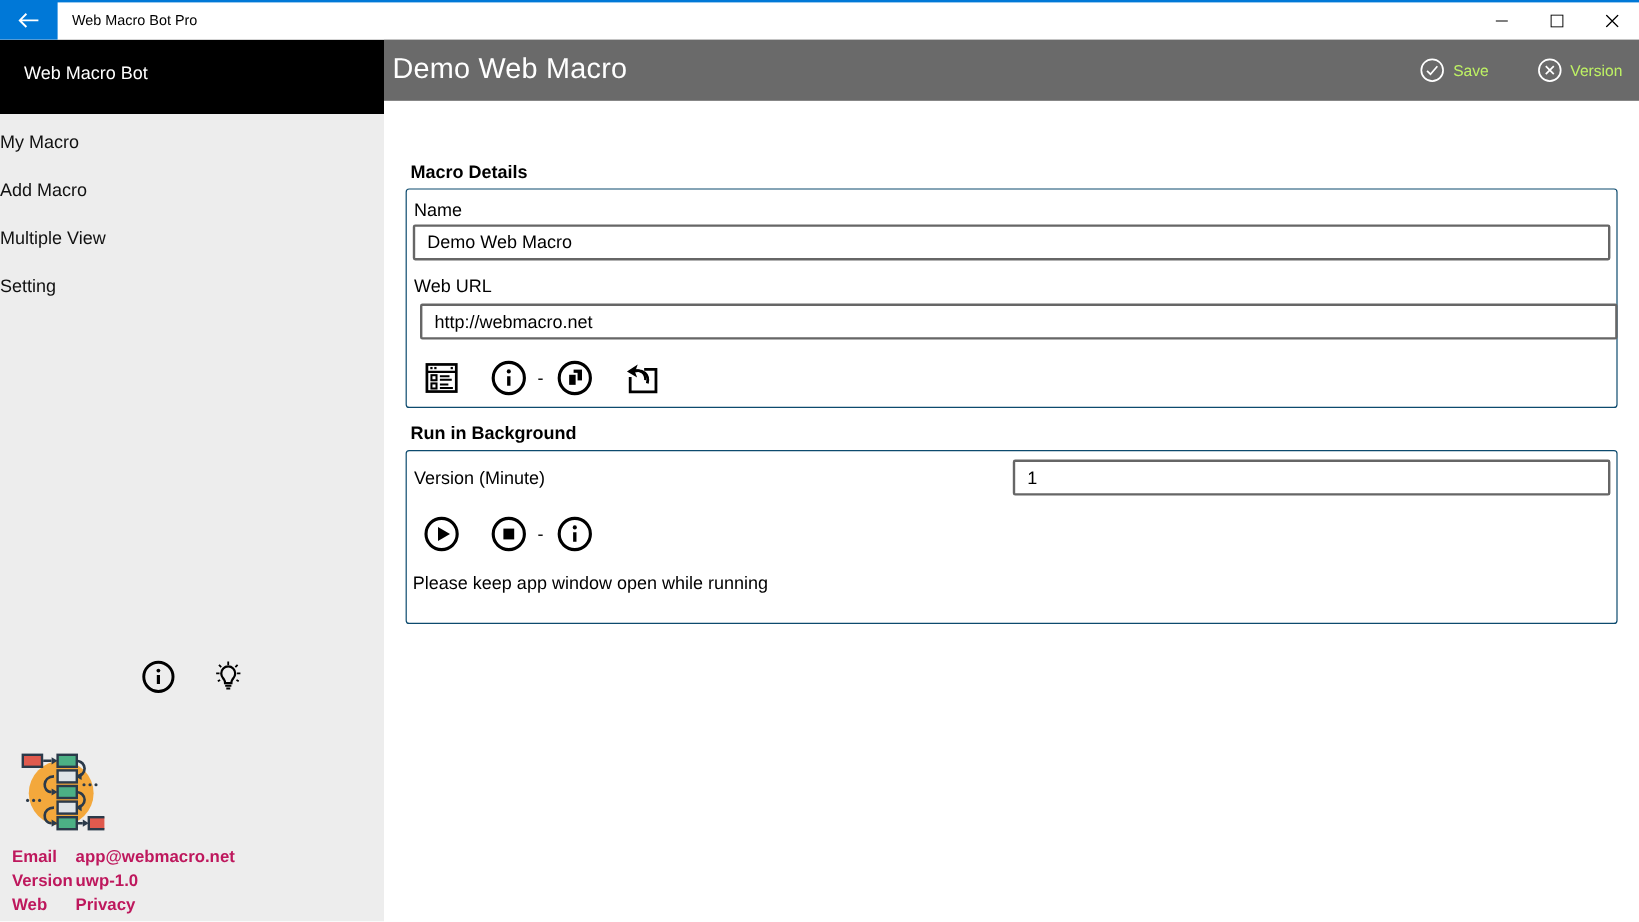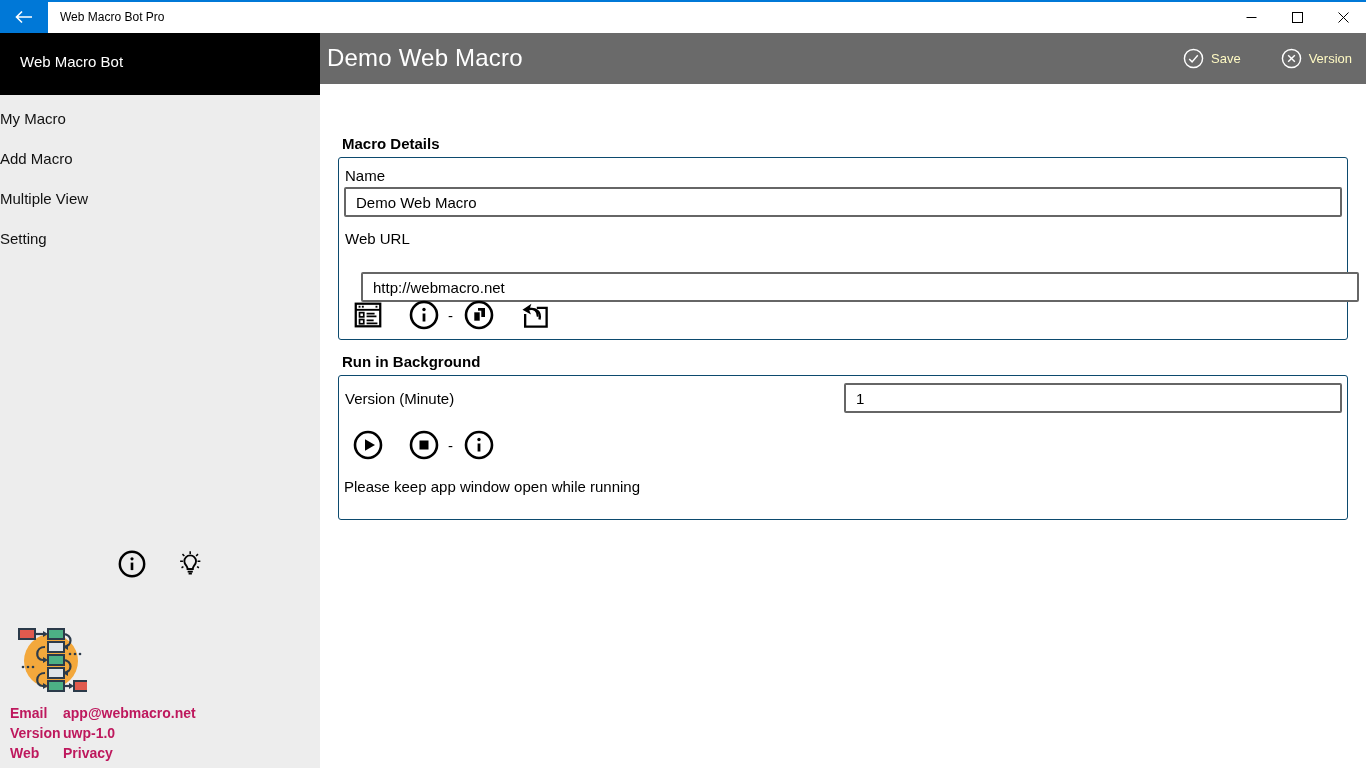--- a/index.html
+++ b/index.html
@@ -30,21 +30,21 @@
   .side-footer .row { display:flex; }
   .side-footer .lbl { width:53px; }
   .side-footer .val { }
   .side-footer .link { cursor:pointer; }
 
   
   .main-header { position:absolute; left:320px; top:32px; width:1046px; height:52px; background:#6a6a6a;
                  display:flex; align-items:center; }
   .main-title { color:#fff; font-size:24px; font-weight:300; padding-left:7px; letter-spacing:0.2px; }
   .header-actions { position:absolute; right:8px; top:0; height:52px; display:flex; align-items:center; gap:28px; }
-  .hdr-btn { display:flex; align-items:center; gap:7px; color:#fef9c3; font-size:13px; cursor:pointer; padding:4px 6px; }
+  .hdr-btn { display:flex; align-items:center; gap:7px; color:#bef264; font-size:13px; cursor:pointer; padding:4px 6px; }
 
   
   .tabs { position:absolute; left:342px; top:94px; display:flex; gap:37px; }
   .tab { font-size:15px; color:#999; padding-bottom:7px; cursor:pointer; }
   .tab.active { color:#000; border-bottom:3px solid #0078d7; }
 
   
   .section-heading { position:absolute; font-size:15px; font-weight:bold; color:#000; }
   .panel { position:absolute; left:338px; width:1010px; background:#fff; border:1px solid #0c4a6e; border-radius:3px; }
   .field-label { position:absolute; left:6px; font-size:15px; color:#000; }
@@ -192,21 +192,21 @@
     </div>
   </div>
 
 
   <div class="section-heading" style="left:342px; top:135px;">Macro Details</div>
 
   <div class="panel" style="top:157px; height:183px;">
     <div class="field-label" style="top:9px;">Name</div>
     <input class="text-input" style="left: 5px; top: 29px; width: 998px;" type="text" value="Demo Web Macro">
     <div class="field-label" style="top:72px;">Web URL</div>
-    <input class="text-input" style="left: 22px; top: 95px; width: 998px; margin-top: 19px;" type="text" value="http://webmacro.net">
+    <input class="text-input" style="left: 11px; top: 95px; width: 998px;" type="text" value="http://webmacro.net">
 
     <div class="icon-row" style="top:140px;">
       <div class="icon-btn gap22">
         <svg width="32" height="32" viewBox="0 0 34 34">
           <rect x="4" y="5" width="26" height="24" fill="none" stroke="#000" stroke-width="2.4"></rect>
           <path d="M4 11.5 H30" stroke="#000" stroke-width="2"></path>
           <rect x="7" y="7.2" width="2" height="2" fill="#000"></rect>
           <rect x="10.5" y="7.2" width="2" height="2" fill="#000"></rect>
           <rect x="25" y="7.2" width="2" height="2" fill="#000"></rect>
           <rect x="8" y="14.5" width="4.5" height="4.5" fill="none" stroke="#000" stroke-width="1.8"></rect>

